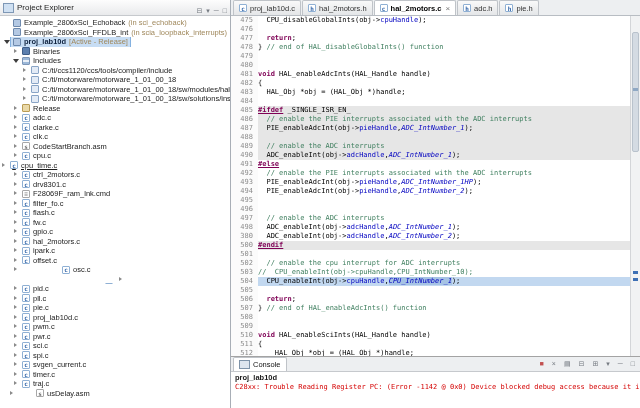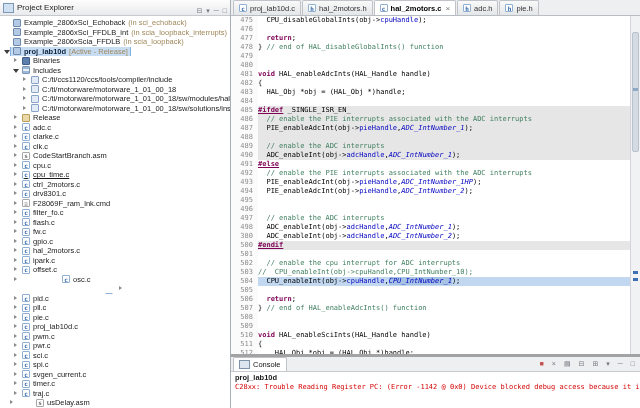--- a/index.html
+++ b/index.html
@@ -60,21 +60,21 @@
   .tc{color:#3f7f5f;}
   .tf{color:#0000c0;}
   .te{color:#0000c0;font-style:italic;}
   .teo{color:#0000c0;font-style:italic;background:#a6c3e4;}
   .oruler{position:absolute;right:0;top:0;bottom:0;width:9px;background:#f1f2f3;border-left:1px solid #d3d5d8;}
   .othumb{position:absolute;left:1px;right:1px;top:16px;height:118px;background:#d4dbe3;
           border:1px solid #b9c2cc;border-radius:2px;}
   .omark{position:absolute;left:2px;width:5px;height:3px;}
 
   
-  .console{flex:0 0 51px;display:flex;flex-direction:column;background:#fff;border-top:3px solid #a3a3a3;}
+  .console{flex:0 0 51px;display:flex;flex-direction:column;background:#fff;border-top:1px solid #a3a3a3;}
   .cstrip{flex:0 0 14px;height:14px;background:#edeff1;border-bottom:1px solid #c6c9cd;
           display:flex;align-items:flex-end;}
   .ctab{height:13px;display:inline-flex;align-items:center;background:#fff;border:1px solid #bfc3c8;
         border-bottom:none;padding:0 5px;font-size:7.5px;color:#111;margin-left:2px;border-radius:2px 2px 0 0;}
   .cico{width:9px;height:7px;background:#dde5ee;border:1px solid #7e93a9;margin-right:3px;}
   .ctools{margin-left:auto;display:flex;align-items:center;padding-right:5px;gap:4px;padding-bottom:3px;}
   .cbody{flex:1;padding:1px 4px;overflow:hidden;}
   .ctitle{font-size:7.5px;font-weight:bold;color:#1a1a1a;line-height:10px;}
   .cerror{font:7px "DejaVu Sans Mono",monospace;color:#d40000;white-space:nowrap;line-height:9px;}
 </style>
@@ -100,28 +100,20 @@
         </div>
         <div class="trow" style="padding-left: 3px;">
           <span class="arr "></span>
           <span class="tlab">
             <span class="fico ico-project"></span>
             <span class="tname">Example_2806xSci_FFDLB_int</span>
             <span class="tsuffix">(in scia_loopback_interrupts)</span>
           </span>
         </div>
         <div class="trow" style="padding-left: 3px;">
-          <span class="arr "></span>
-          <span class="tlab">
-            <span class="fico ico-project"></span>
-            <span class="tname">Example_2806xScia_FFDLB</span>
-            <span class="tsuffix">(in scia_loopback)</span>
-          </span>
-        </div>
-        <div class="trow" style="padding-left: 3px;">
           <span class="arr arr-d"></span>
           <span class="tlab sel">
             <span class="fico ico-project"></span>
             <span class="tname b">proj_lab10d</span>
             <span class="tsuffix">[Active - Release]</span>
           </span>
         </div>
         <div class="trow" style="padding-left: 12px;">
           <span class="arr arr-r"></span>
           <span class="tlab">
@@ -199,21 +191,21 @@
             <span class="tname">CodeStartBranch.asm</span>
           </span>
         </div>
         <div class="trow" style="padding-left: 12px;">
           <span class="arr arr-r"></span>
           <span class="tlab">
             <span class="fico ico-cfile">c</span>
             <span class="tname">cpu.c</span>
           </span>
         </div>
-        <div class="trow" style="padding-left: 12px; text-decoration: underline;">
+        <div class="trow" style=" text-decoration: underline;">
           <span class="arr arr-r"></span>
           <span class="tlab">
             <span class="fico ico-cfile">c</span>
             <span class="tname">cpu_time.c</span>
           </span>
         </div>
         <div class="trow" style="padding-left: 12px;">
           <span class="arr arr-r"></span>
           <span class="tlab">
             <span class="fico ico-cfile">c</span>

